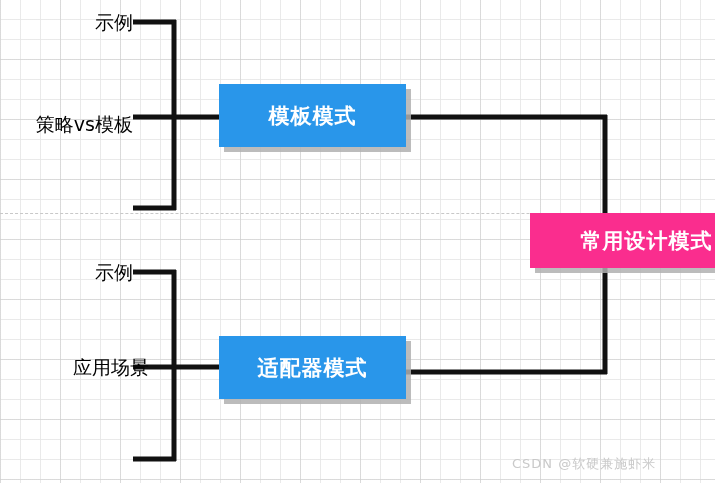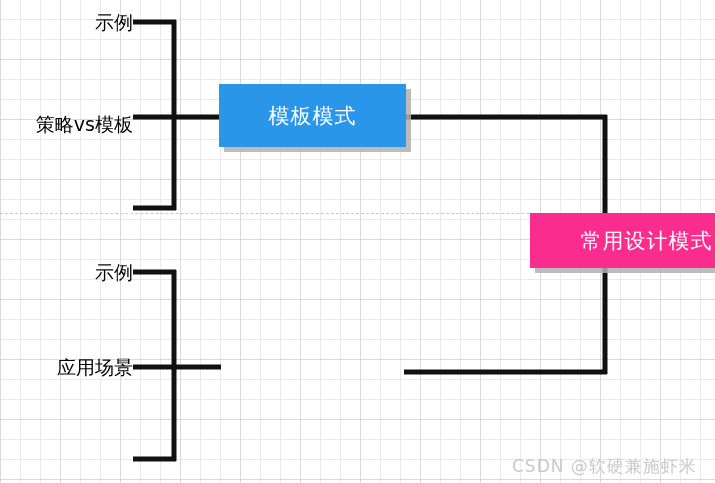--- a/index.html
+++ b/index.html
@@ -44,42 +44,42 @@
 
   
   .node{
     position:absolute;
     display:flex;
     align-items:center;
     justify-content:center;
     box-sizing:border-box;
     color:#ffffff;
     font-size:21px;
-    font-weight:normal;
+    font-weight:bold;
     letter-spacing:1px;
     box-shadow:5px 5px 0 0 rgba(176,176,176,0.85);
   }
   .node.blue{background:#2996ea;}
   .node.pink{background:#fa2d8e;}
 
   
   .page-guide{
     position:absolute;
     left:0;
     width:715px;
     height:0;
     border-top:1px dashed #c8c8c8;
   }
 
   
   .watermark{
     position:absolute;
     white-space:nowrap;
     color:#c9c9c9;
-    font-size:17px;
+    font-size:13px;
     letter-spacing:1px;
   }
 </style>
 </head>
 <body>
 
 <div id="canvas">
 
   <div class="page-guide" style="top:213px;"></div>
 
@@ -108,23 +108,24 @@
     </g>
   </svg>
 
   <div class="leaf" style="left:0px; top:22px; width:133px;">示例</div>
 
   <div class="leaf" style="left:0px; top:124px; width:133px;">策略vs模板</div>
 
 
   <div class="leaf" style="left:0px; top:272px; width:133px;">示例</div>
 
-  <div class="leaf" style="left:0px; top:367px; width:133px;">应用场景</div>
+  <div class="leaf" style="left:16px; top:367px; width:133px;">应用场景</div>
 
 
   <div class="node blue" style="left:219px; top:84px; width:187px; height:63px;">模板模式</div>
 
+  <div class="node blue" style="left:219px; top:336px; width:187px; height:63px;">适配器模式</div>
 
   <div class="node pink" style="left:530px; top:213px; width:209px; height:55px;padding-left:24px;">常用设计模式</div>
 
   <div class="watermark" style="left:512px; top:455px;">CSDN @软硬兼施虾米</div>
 
 </div>
 
 </body></html>

